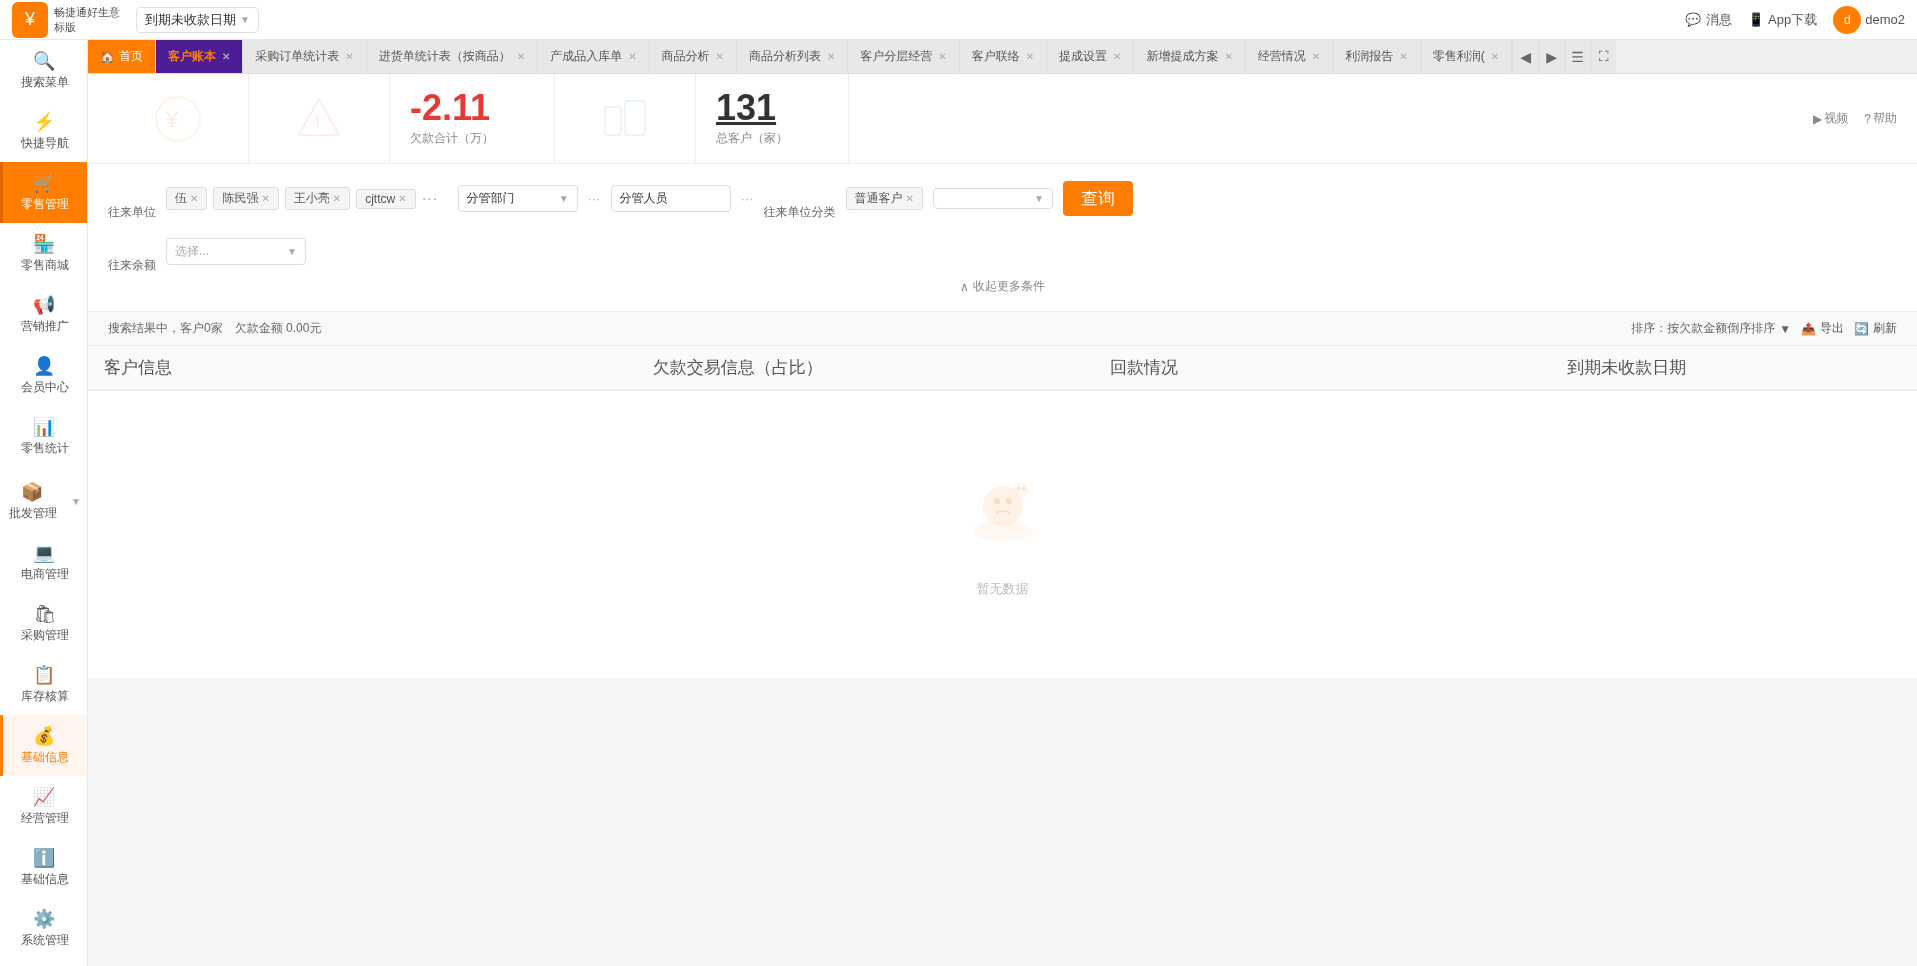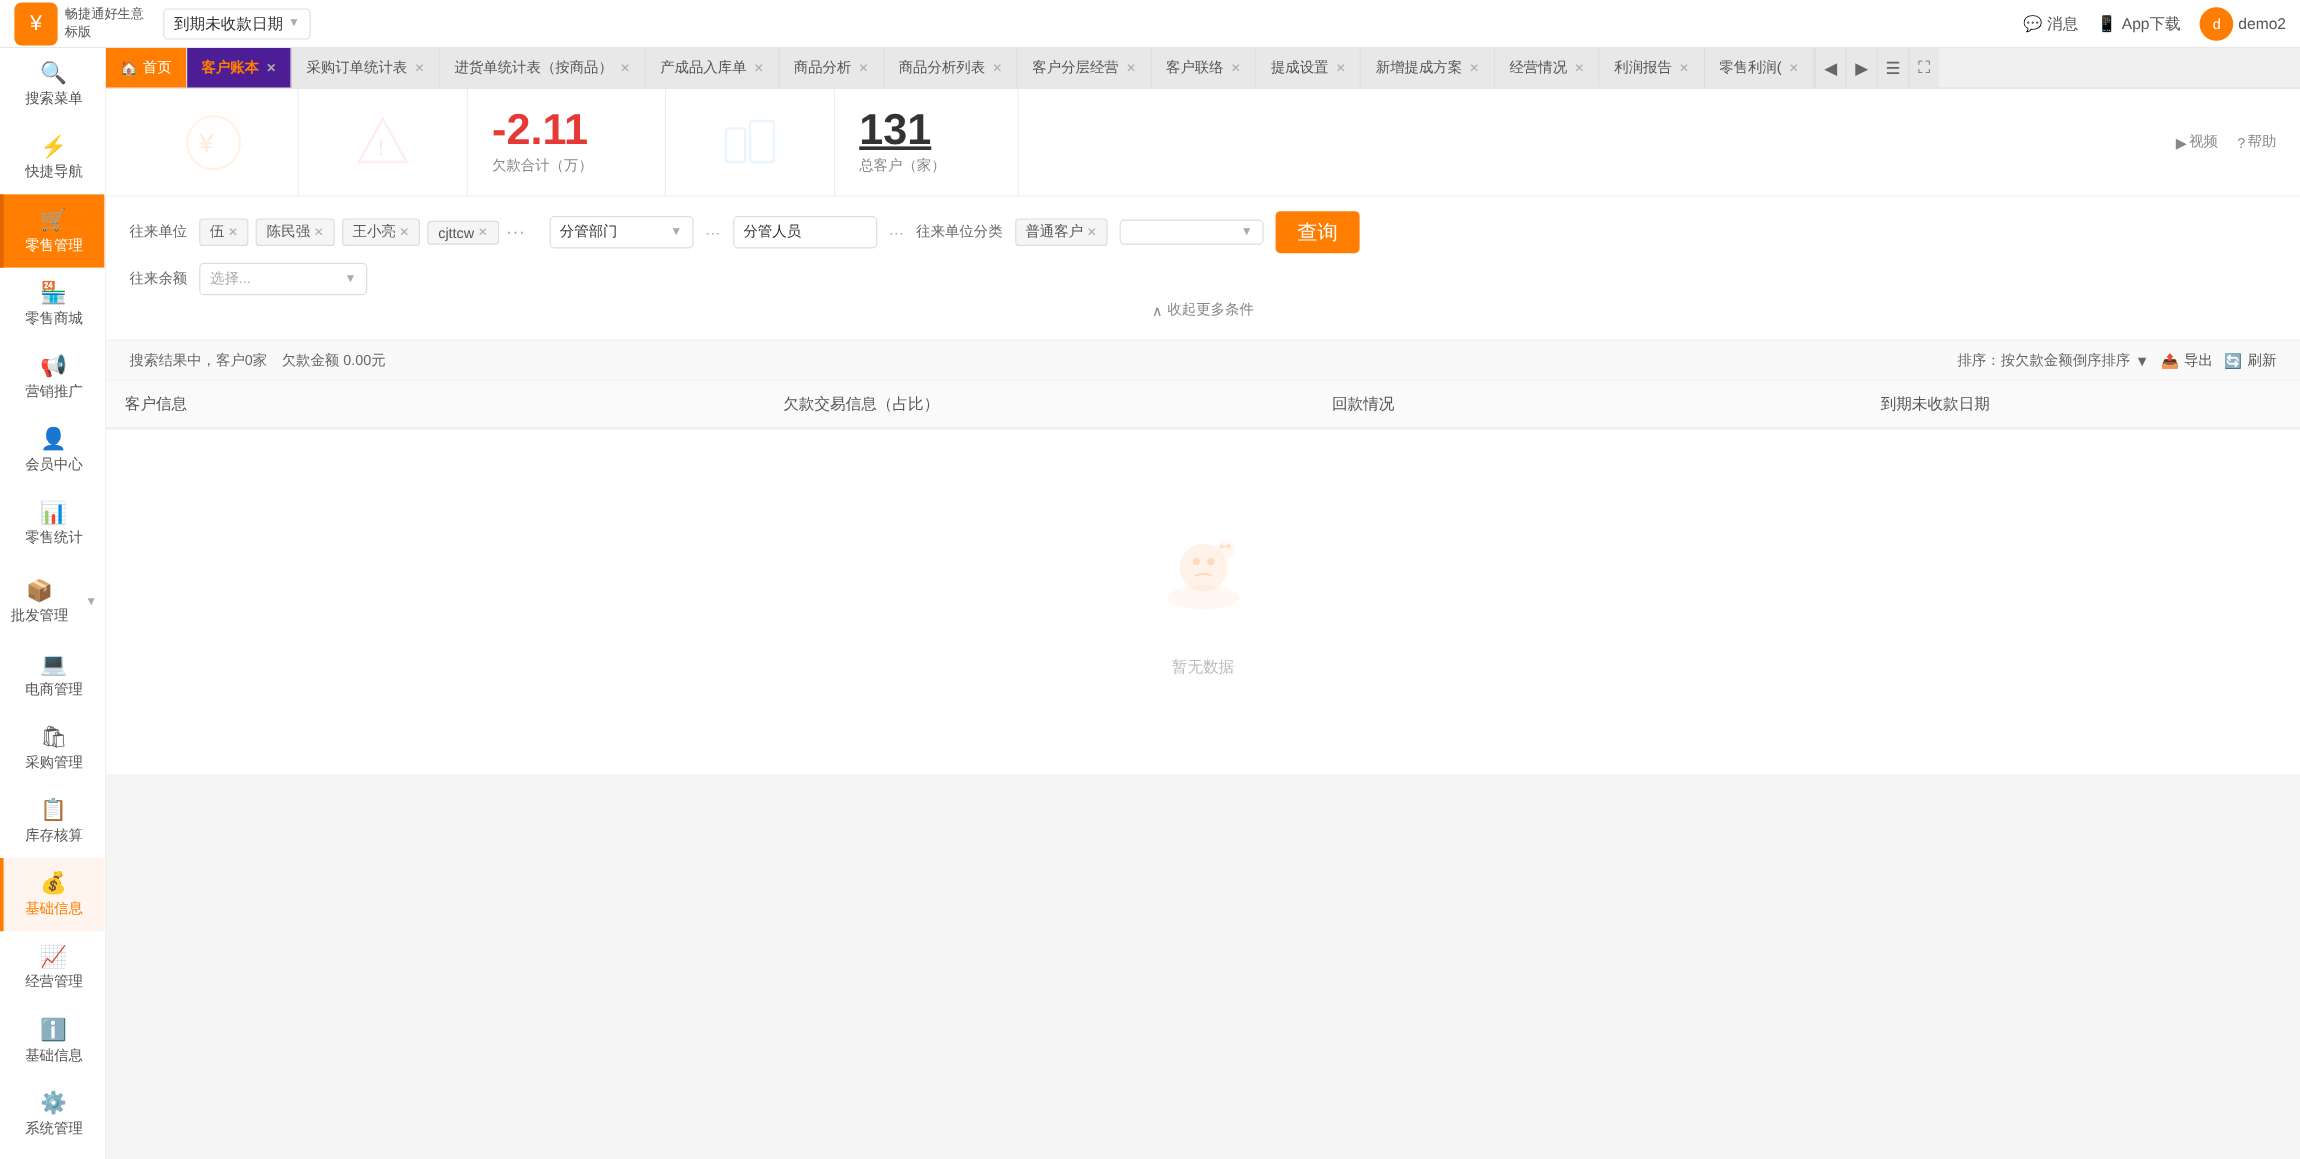--- a/index.html
+++ b/index.html
@@ -95,21 +95,21 @@
     .stat-icon-circle.red { color: #e53935; }
     .stat-icon-circle.blue { color: #1e88e5; }
     .stats-bar-right { margin-left: auto; display: flex; align-items: center; gap: 16px; font-size: 12px; color: #888; }
     .stats-bar-right span { cursor: pointer; display: flex; align-items: center; gap: 2px; }
 
     
     .filter-area {
       background: #fff; padding: 12px 20px; border-bottom: 1px solid #eee;
     }
     .filter-row { display: flex; align-items: center; gap: 10px; flex-wrap: wrap; margin-bottom: 8px; }
-    .filter-label { font-size: 12px; color: #666; white-space: nowrap; }
+    .filter-label { font-size: 12px; color: #666; white-space: nowrap; margin-top: 28px; }
     .filter-tags { display: flex; align-items: center; gap: 6px; flex-wrap: wrap; }
     .filter-tag {
       display: flex; align-items: center; gap: 3px; background: #f5f5f5; border: 1px solid #ddd;
       border-radius: 3px; padding: 2px 8px; font-size: 12px; color: #555;
     }
     .filter-tag .tag-close { font-size: 10px; color: #aaa; cursor: pointer; }
     .filter-more { cursor: pointer; color: #aaa; font-size: 16px; }
     .filter-select {
       display: flex; align-items: center; gap: 4px; border: 1px solid #ddd; border-radius: 4px;
       padding: 4px 8px; font-size: 12px; cursor: pointer; background: #fff; min-width: 120px;
@@ -130,21 +130,21 @@
       font-size: 12px; color: #666;
     }
     .result-bar .sort-area { margin-left: auto; display: flex; align-items: center; gap: 10px; }
     .sort-select { display: flex; align-items: center; gap: 4px; cursor: pointer; font-size: 12px; }
     .action-btn { display: flex; align-items: center; gap: 4px; cursor: pointer; font-size: 12px; color: #555; }
 
     
     .data-table { width: 100%; background: #fff; border-collapse: collapse; }
     .data-table th {
       background: #fafafa; border-bottom: 2px solid #eee; padding: 10px 16px;
-      font-size: 13px; font-weight: 500; color: #555; text-align: left;
+      font-size: 17px; font-weight: 500; color: #555; text-align: left;
     }
     .empty-state {
       display: flex; flex-direction: column; align-items: center; justify-content: center;
       padding: 80px 0; color: #bbb; font-size: 13px;
     }
     .empty-icon { font-size: 80px; margin-bottom: 10px; opacity: 0.4; color: #ffa07a; }
 
     
     .filter-row2 { display: flex; align-items: center; gap: 10px; }
   </style>

